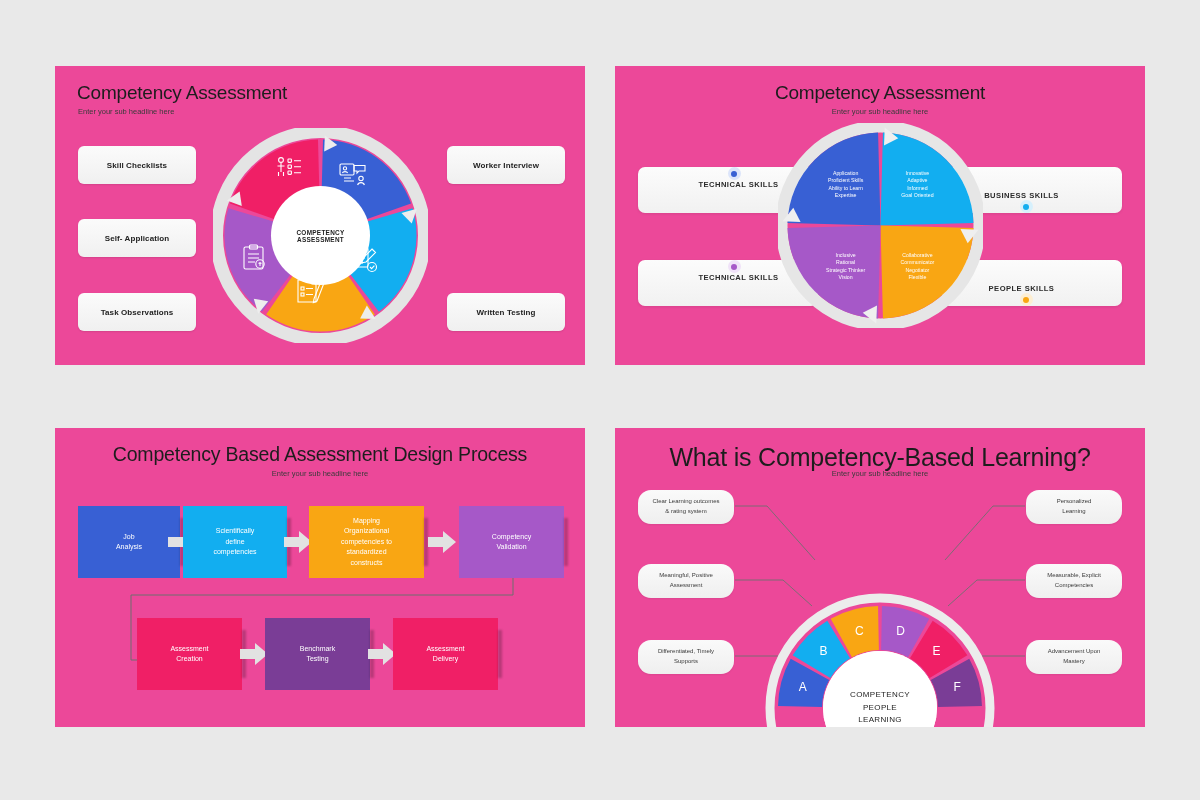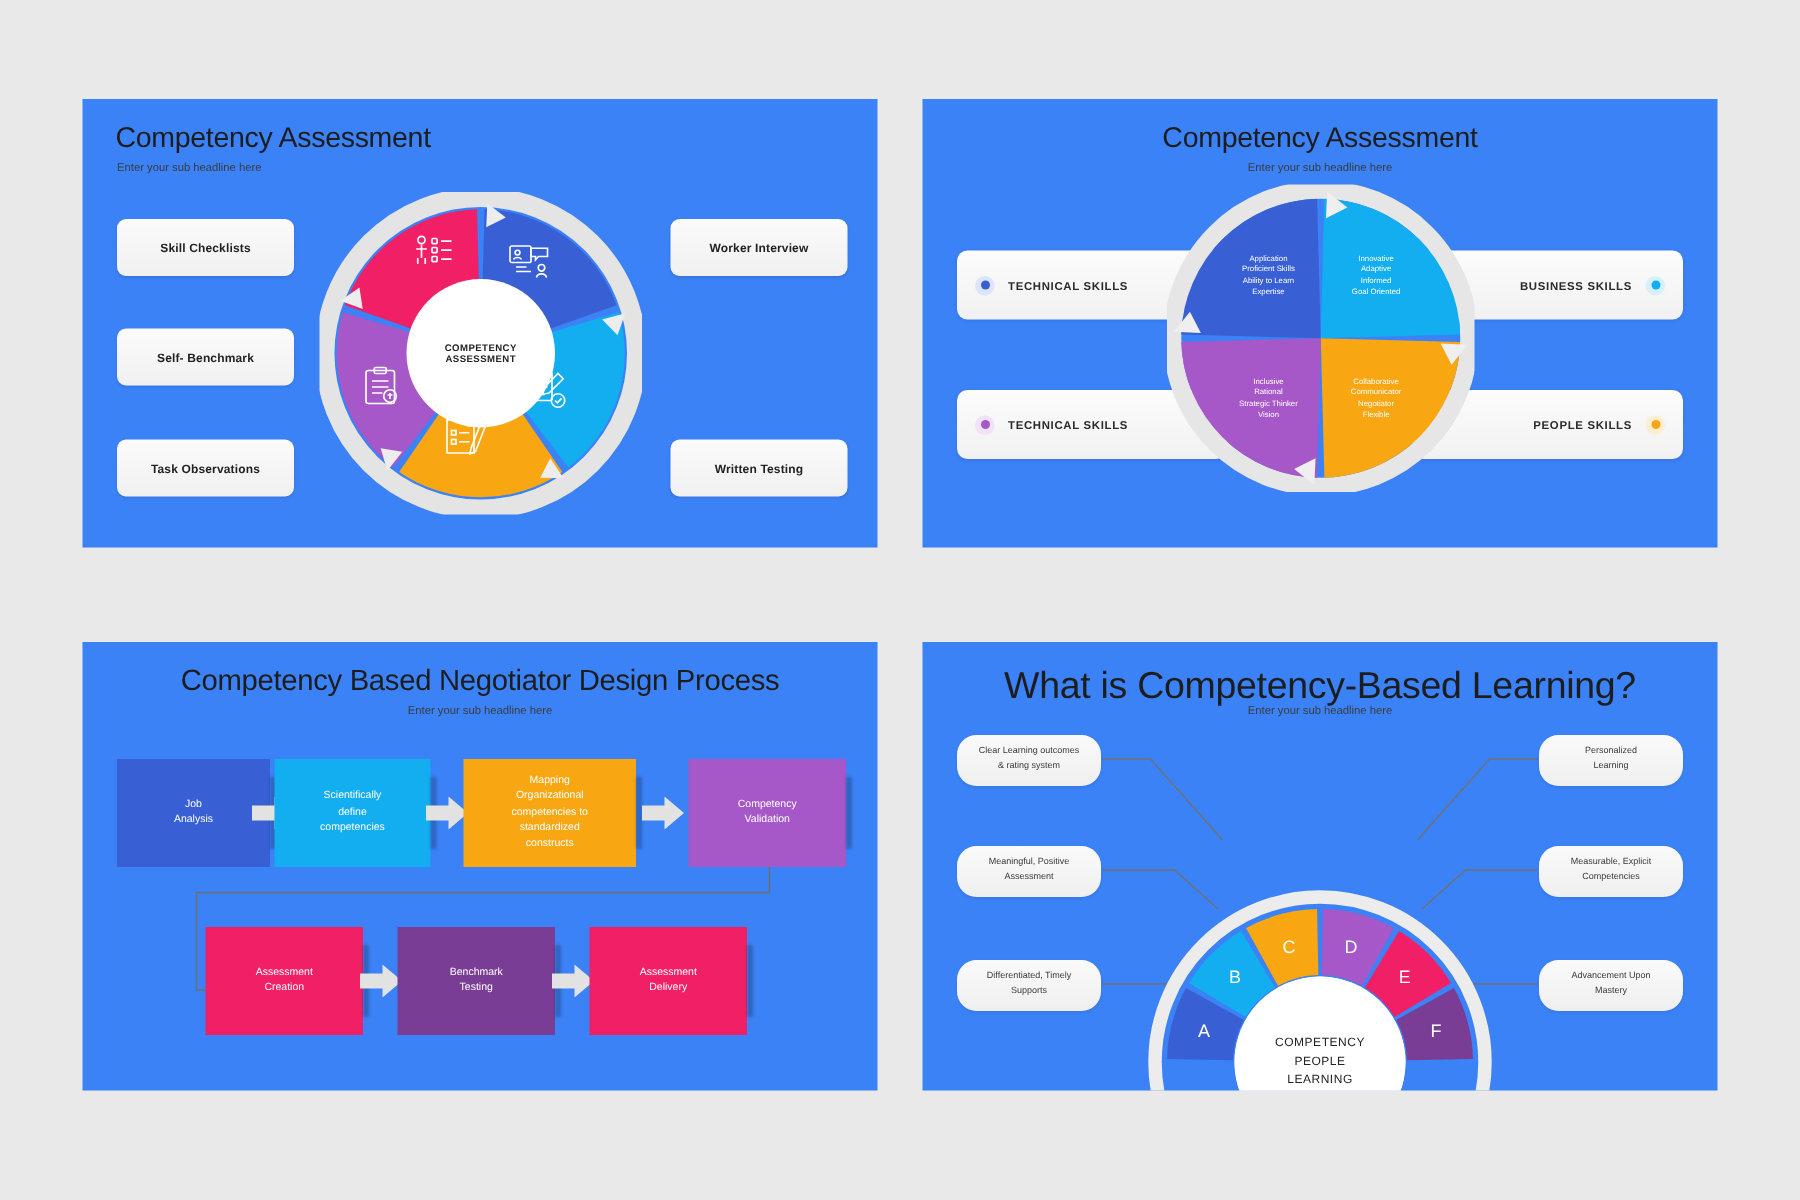--- a/index.html
+++ b/index.html
@@ -6,21 +6,21 @@
   html, body {
     width: 1200px; height: 800px;
     background: #e9e9e9;
     font-family: "Liberation Sans", sans-serif;
     overflow: hidden;
   }
   .stage { position: relative; width: 1200px; height: 800px; }
 
   .card {
     position: absolute;
-    background: #3b82f6;
+    background: #ec4899;
     overflow: hidden;
   }
   #slide1 { left: 55px;  top: 66px;  width: 530px; height: 299px; }
   #slide2 { left: 615px; top: 66px;  width: 530px; height: 299px; }
   #slide3 { left: 55px;  top: 428px; width: 530px; height: 299px; }
   #slide4 { left: 615px; top: 428px; width: 530px; height: 299px; }
 
   
   .title {
     color: #1d1d1d;
@@ -77,20 +77,21 @@
   
   .sl2-pill {
     position: absolute;
     background: linear-gradient(180deg,#fcfcfc 0%, #f1f1f1 100%);
     border-radius: 7px;
     box-shadow: 0 1px 3px rgba(0,0,0,.09);
     display: flex; align-items: center;
     height: 46px; width: 180px;
     font-size: 7.6px; font-weight: bold; color: #2b2b2b;
     letter-spacing: .45px;
+    flex-direction: column;
   }
   .sl2-pill.left  { justify-content: flex-start; padding-left: 12px; }
   .sl2-pill.right { justify-content: flex-end;   padding-right: 12px; }
   .dotico {
     width: 13px; height: 13px; border-radius: 50%;
     display: inline-flex; align-items: center; justify-content: center;
     flex: 0 0 auto;
   }
   .dotico i {
     display:block; width: 6px; height: 6px; border-radius: 50%;
@@ -149,21 +150,21 @@
 <div class="stage">
 
   <div class="card" id="slide1">
     <div class="title t-left" id="s1-title">Competency Assessment</div>
     <div class="subtitle" id="s1-sub" style="position:absolute">Enter your sub headline here</div>
 
     <div class="pill s1-pill" style="left:23px; top:80px;">
       <span>Skill Checklists</span>
     </div>
     <div class="pill s1-pill" style="left:23px; top:153px;">
-      <span>Self- Benchmark</span>
+      <span>Self- Application</span>
     </div>
     <div class="pill s1-pill" style="left:23px; top:227px;">
       <span>Task Observations</span>
     </div>
 
     <div class="pill s1-pill" style="left:392px; top:80px;">
       <span>Worker Interview</span>
     </div>
     <div class="pill s1-pill" style="left:392px; top:227px;text-align:right;">
       <span>Written Testing</span>
@@ -313,21 +314,21 @@
             <div>Inclusive</div>
             <div>Rational</div>
             <div>Strategic Thinker</div>
             <div>Vision</div>
           </div>
         </div>
     </div>
   </div>
 
   <div class="card" id="slide3">
-    <div class="title t-center" id="s3-title">Competency Based Negotiator Design Process</div>
+    <div class="title t-center" id="s3-title">Competency Based Assessment Design Process</div>
     <div class="subtitle t-center" id="s3-sub">Enter your sub headline here</div>
 
     <svg style="position:absolute;left:0;top:0" width="530" height="299">
       <polyline points="458,150 458,167 76,167 76,232 82,232" fill="none" stroke="#6f6f6f" stroke-width="1"></polyline>
     </svg>
 
     <div id="s3-row1">
         <div class="pbox" style="left: 23px; top: 78px; width: 102px; height: 72px; background: rgb(56, 96, 212);">
           <span style="white-space: pre-line;">Job
 Analysis</span>

